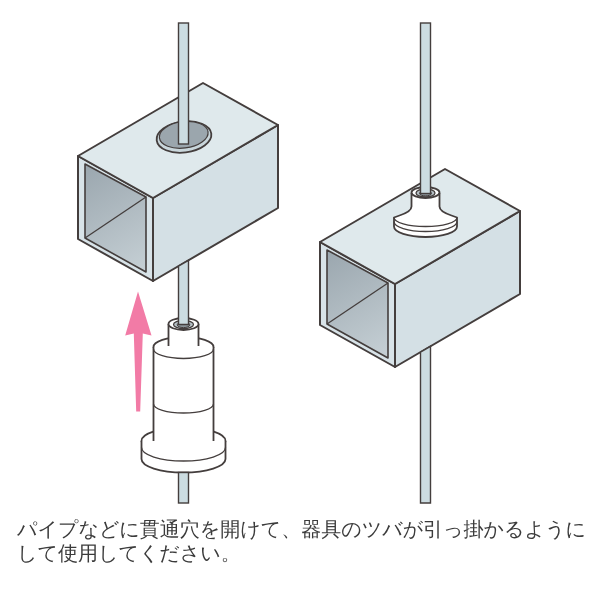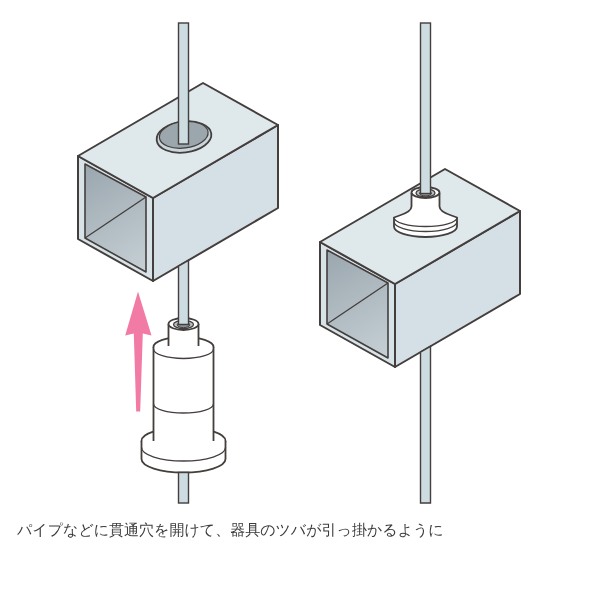--- a/index.html
+++ b/index.html
@@ -2,21 +2,21 @@
 <html style="--pipe-top: #dfe9ec; --pipe-front: #d8e3e8; --pipe-side: #d4e0e5; --pipe-interior-dark: #9aa6ae; --pipe-interior-light: #c8d2d7; --hole-dark: #9ba6ad; --hole-lip: #c9d6db; --wire: #ccdce1; --fitting: #ffffff; --fitting-ring: #b5bfc4; --fitting-hole: #8b9499; --arrow: #f27ba6; --outline: #443e3d; --text: #3b3b3b;"><head>
 <meta charset="utf-8">
 <style>
   html,body{margin:0;padding:0;background:#ffffff;}
   body{width:600px;height:600px;position:relative;overflow:hidden;
        font-family:"Liberation Sans", sans-serif;}
   .stage{position:absolute;inset:0;}
   svg{display:block;}
   .caption{
     position:absolute;left:17px;top:518px;width:578px;
-    font-size:15px;line-height:23.5px;color:var(--text,#3b3b3b);
+    font-size:20px;line-height:23.5px;color:var(--text,#3b3b3b);
     letter-spacing:0;
   }
   .caption div{white-space:nowrap;}
 </style>
 </head>
 <body>
 
 <div class="stage">
 <svg width="600" height="600" viewBox="0 0 600 600">
   <defs>
@@ -85,14 +85,15 @@
     </g>
 
     <rect x="420.5" y="23" width="10" height="170.5" style="fill:var(--wire,#ccdce1)" stroke="var(--outline,#443e3d)" stroke-width="1.4"></rect>
 
     <polygon points="420.5,352.1 430.5,346.3 430.5,503 420.5,503" style="fill:var(--wire,#ccdce1)" stroke="var(--outline,#443e3d)" stroke-width="1.4"></polygon>
   </g>
 </svg>
 
 <div class="caption">
   <div>パイプなどに貫通穴を開けて、器具のツバが引っ掛かるように</div>
+  <div>して使用してください。</div>
 </div>
 </div>
 
 </body></html>

